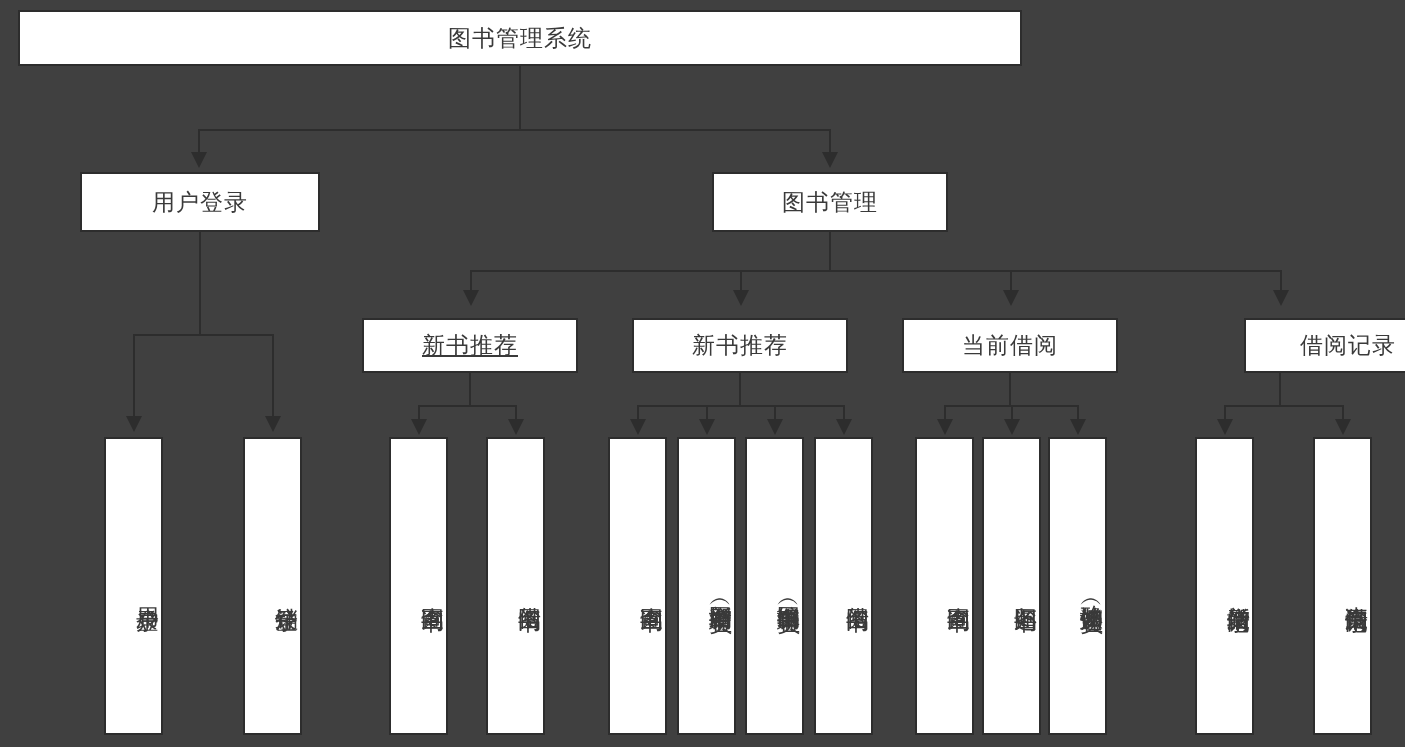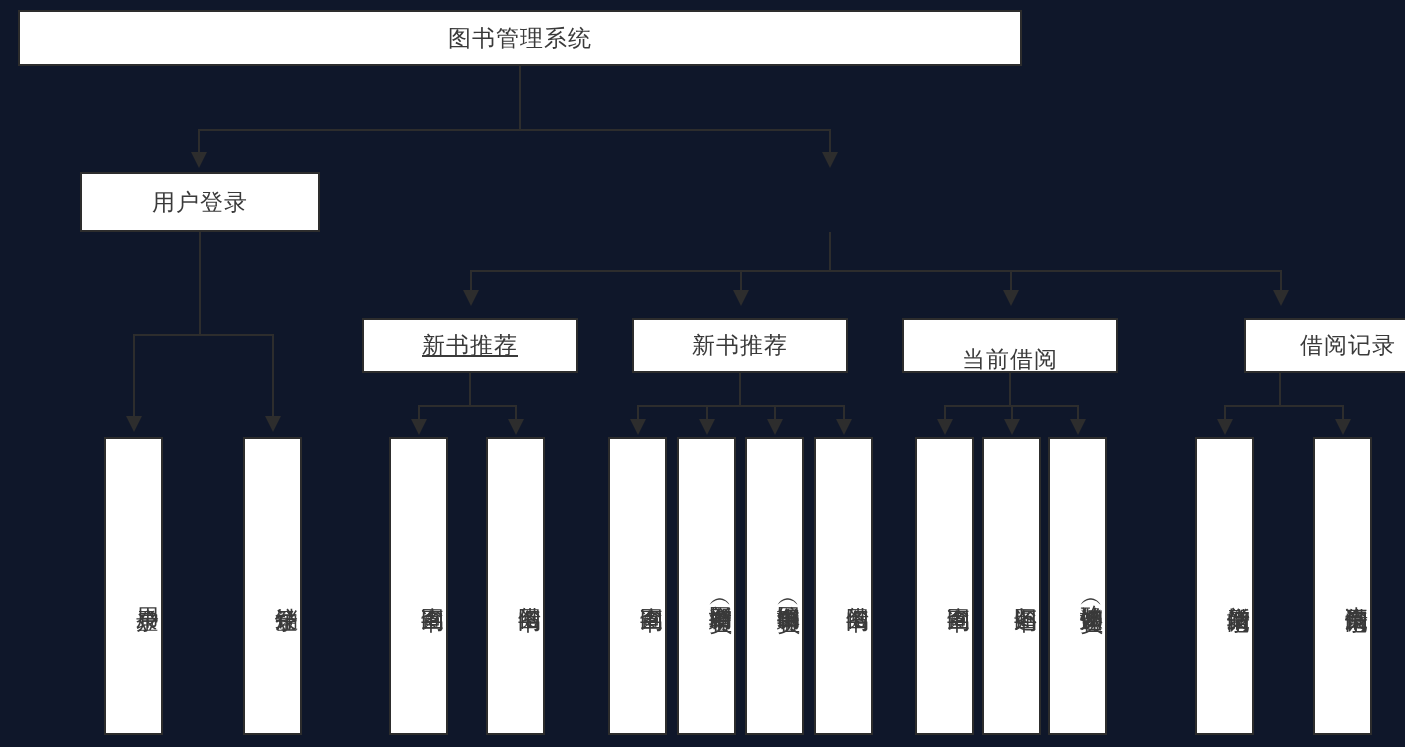--- a/index.html
+++ b/index.html
@@ -7,21 +7,21 @@
     padding: 0;
     background: #ffffff;
   }
   body {
     font-family: "DejaVu Sans", "Liberation Sans", sans-serif;
   }
   #canvas {
     position: relative;
     width: 1405px;
     height: 747px;
-    background: #0f172a;
+    background: #404040;
     overflow: hidden;
   }
   
   .node {
     position: absolute;
     box-sizing: border-box;
     border: 2px solid #2d2d2d;
     background: #ffffff;
     color: #3a3a3a;
     display: flex;
@@ -91,20 +91,23 @@
   <div class="hline" style="left:198px; top:129px; width:633px;"></div>
   <div class="vline" style="left:198px; top:129px; height:25px;"></div>
   <div class="arrow" style="left:191px; top:152px;"></div>
   <div class="vline" style="left:829px; top:129px; height:25px;"></div>
   <div class="arrow" style="left:822px; top:152px;"></div>
 
   <div class="node horiz" style="left:80px; top:172px; width:240px; height:60px;">
     <span>用户登录</span>
   </div>
 
+  <div class="node horiz" style="left:712px; top:172px; width:236px; height:60px;">
+    <span>图书管理</span>
+  </div>
 
   <div class="vline" style="left:199px; top:232px; height:103px;"></div>
   <div class="hline" style="left:133px; top:334px; width:140px;"></div>
   <div class="vline" style="left:133px; top:334px; height:84px;"></div>
   <div class="arrow" style="left:126px; top:416px;"></div>
   <div class="vline" style="left:272px; top:334px; height:84px;"></div>
   <div class="arrow" style="left:265px; top:416px;"></div>
 
   <div class="vline" style="left:829px; top:232px; height:40px;"></div>
   <div class="hline" style="left:470px; top:270px; width:811px;"></div>
@@ -116,21 +119,21 @@
   <div class="arrow" style="left:1003px; top:290px;"></div>
   <div class="vline" style="left:1280px; top:270px; height:22px;"></div>
   <div class="arrow" style="left:1273px; top:290px;"></div>
 
   <div class="node horiz" style="left:362px; top:318px; width:216px; height:55px;text-decoration:underline;">
     <span>新书推荐</span>
   </div>
   <div class="node horiz" style="left:632px; top:318px; width:216px; height:55px;">
     <span>新书推荐</span>
   </div>
-  <div class="node horiz" style="left:902px; top:318px; width:216px; height:55px;align-items:flex-end;">
+  <div class="node horiz" style="left:902px; top:318px; width:216px; height:55px;">
     <span>当前借阅</span>
   </div>
   <div class="node horiz" style="left:1244px; top:318px; width:208px; height:55px;">
     <span>借阅记录</span>
   </div>
 
   <div class="vline" style="left:469px; top:373px; height:34px;"></div>
   <div class="hline" style="left:418px; top:405px; width:98px;"></div>
   <div class="vline" style="left:418px; top:405px; height:16px;"></div>
   <div class="arrow" style="left:411px; top:419px;"></div>

